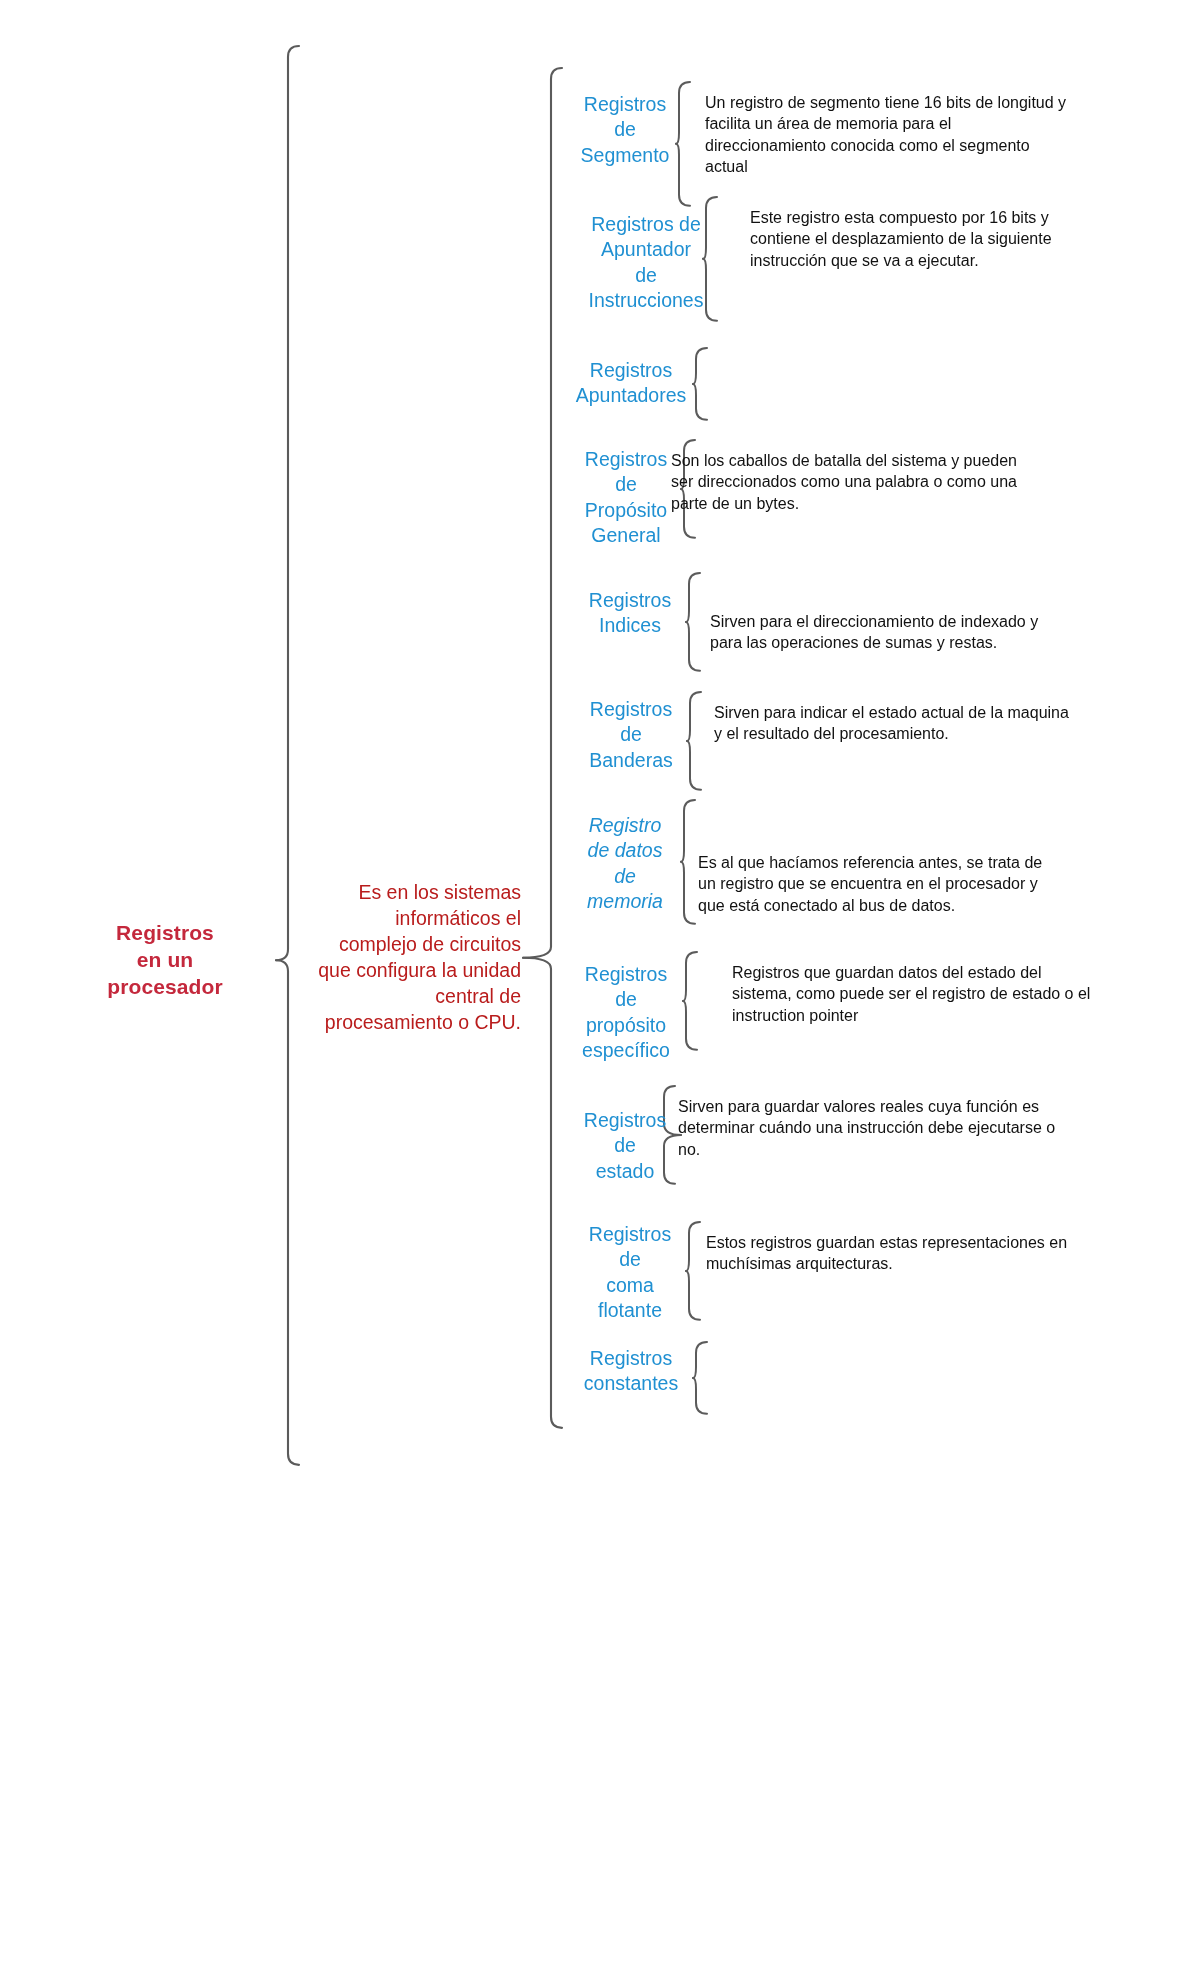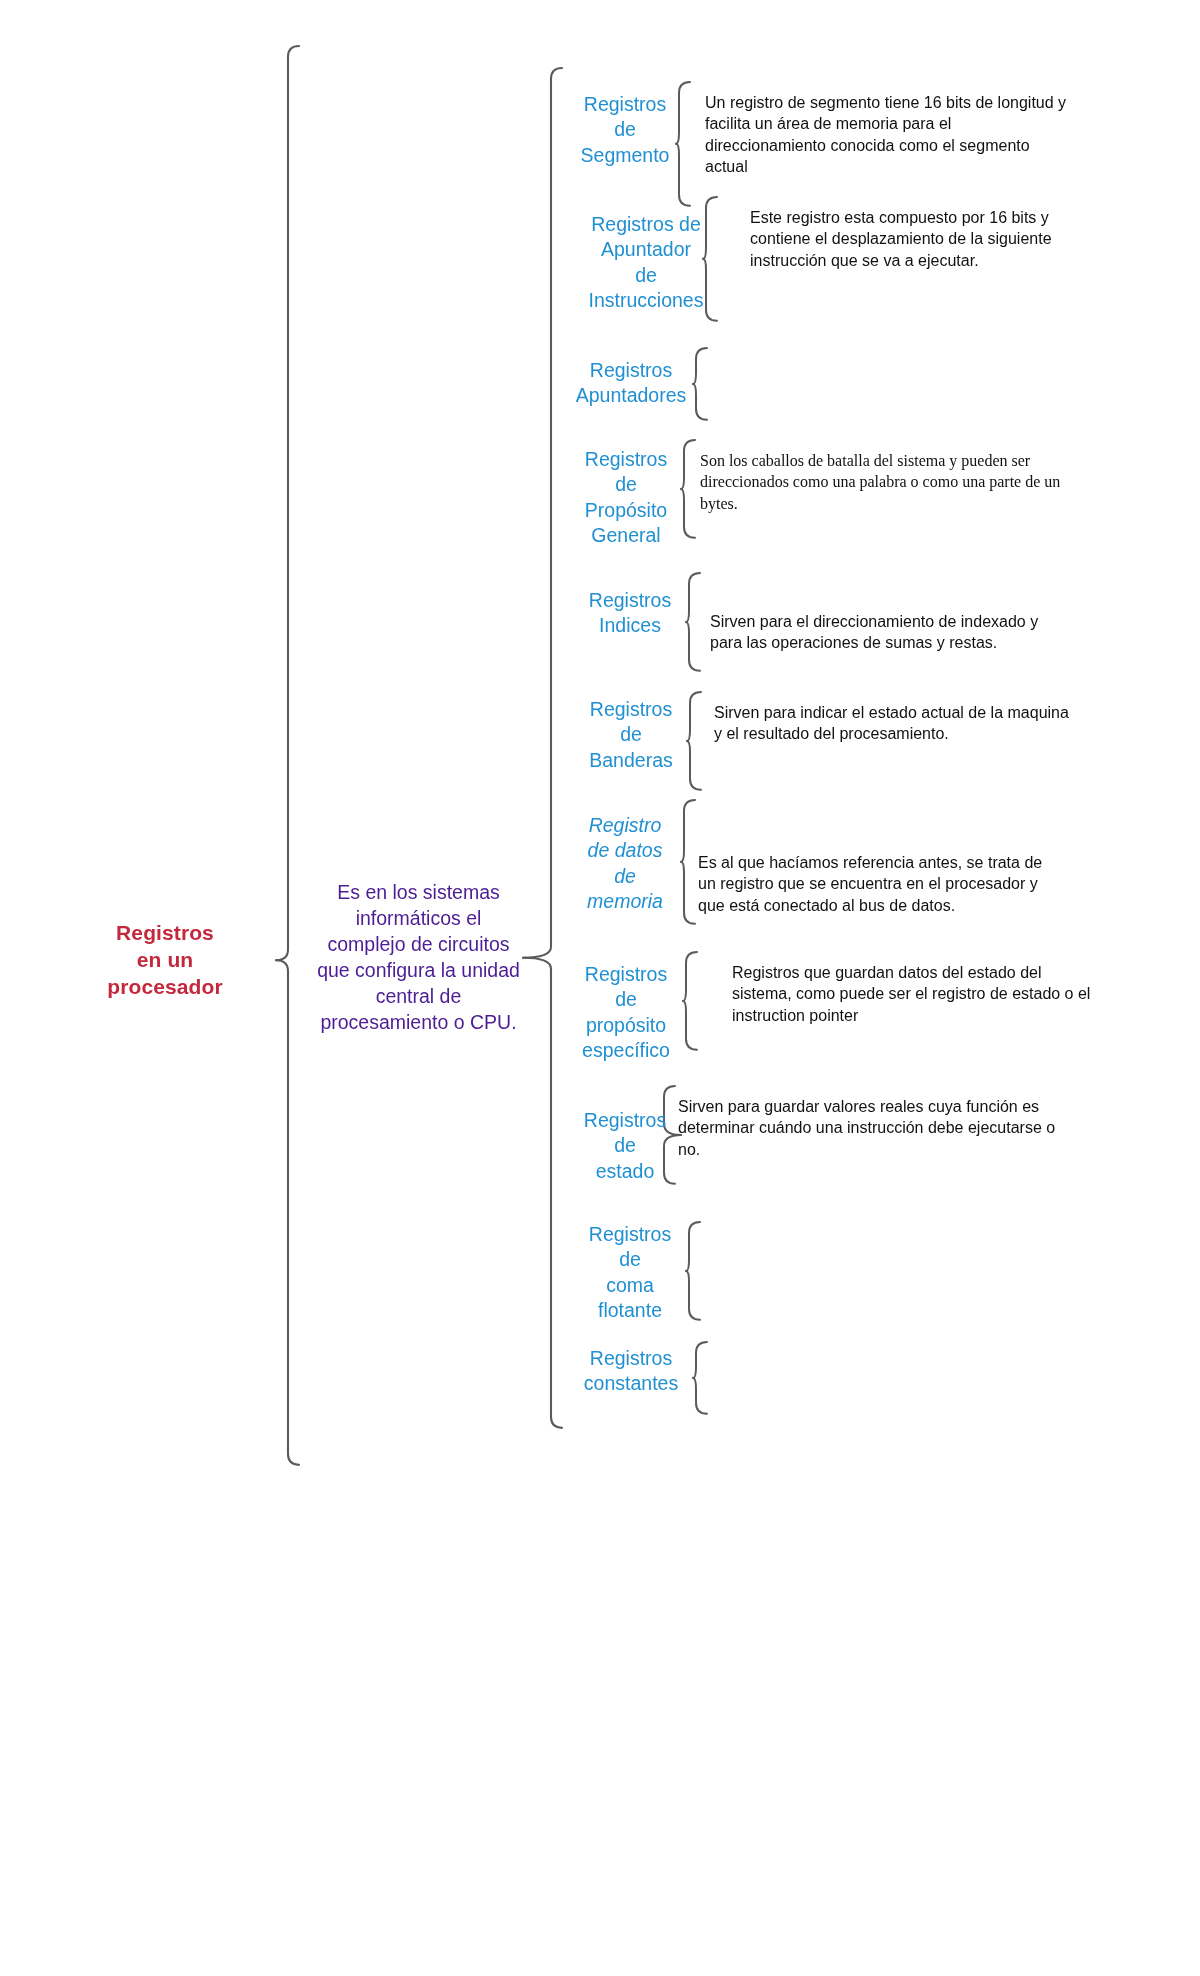--- a/index.html
+++ b/index.html
@@ -19,22 +19,22 @@
     text-align:center;
     color:#C4283C;
     font-weight:bold;
     font-size:21px;
     line-height:1.28;
     letter-spacing:.1px;
   }
 
   .l2-label{
     left:316px;top:880px;width:205px;
-    text-align:center;
-    color:#4c1d95;
+    text-align:right;
+    color:#b91c1c;
     font-size:19.5px;
     line-height:1.33;
   }
 
   .branch-label{
     position:absolute;
     text-align:center;
     color:#2090D2;
     font-size:19.5px;
     line-height:1.30;
@@ -134,21 +134,21 @@
 Instrucciones</div>
   <div class="branch-desc" style="left: 750px; top: 207px; width: 352px;">Este registro esta compuesto por 16 bits y contiene el desplazamiento de la siguiente instrucción que se va a ejecutar.</div>
 
   <div class="branch-label" style="left:570px;top:358px;width:122px;white-space:pre-line;">Registros
 Apuntadores</div>
 
   <div class="branch-label" style="left:572px;top:447px;width:108px;white-space:pre-line;">Registros
 de
 Propósito
 General</div>
-  <div class="branch-desc" style="left: 700px; top: 450px; width: 370px; font-family: Liberation Serif, serif;">Son los caballos de batalla del sistema y pueden ser direccionados como una palabra o como una parte de un bytes.</div>
+  <div class="branch-desc" style="left: 671px; top: 450px; width: 370px;">Son los caballos de batalla del sistema y pueden ser direccionados como una palabra o como una parte de un bytes.</div>
 
   <div class="branch-label" style="left:575px;top:588px;width:110px;white-space:pre-line;">Registros
 Indices</div>
   <div class="branch-desc" style="left: 710px; top: 611px; width: 362px;">Sirven para el direccionamiento de indexado y para las operaciones de sumas y restas.</div>
 
   <div class="branch-label" style="left:576px;top:697px;width:110px;white-space:pre-line;">Registros
 de
 Banderas</div>
   <div class="branch-desc" style="left: 714px; top: 702px; width: 362px;">Sirven para indicar el estado actual de la maquina y el resultado del procesamiento.</div>
 
@@ -166,17 +166,18 @@
 
   <div class="branch-label" style="left:570px;top:1108px;width:110px;white-space:pre-line;">Registros
 de
 estado</div>
   <div class="branch-desc" style="left: 678px; top: 1096px; width: 382px;">Sirven para guardar valores reales cuya función es determinar cuándo una instrucción debe ejecutarse o no.</div>
 
   <div class="branch-label" style="left:575px;top:1222px;width:110px;white-space:pre-line;">Registros
 de
 coma
 flotante</div>
+  <div class="branch-desc" style="left: 706px; top: 1232px; width: 370px;">Estos registros guardan estas representaciones en muchísimas arquitecturas.</div>
 
   <div class="branch-label" style="left:570px;top:1346px;width:122px;white-space:pre-line;">Registros
 constantes</div>
 
 </div>
 
 </body></html>

